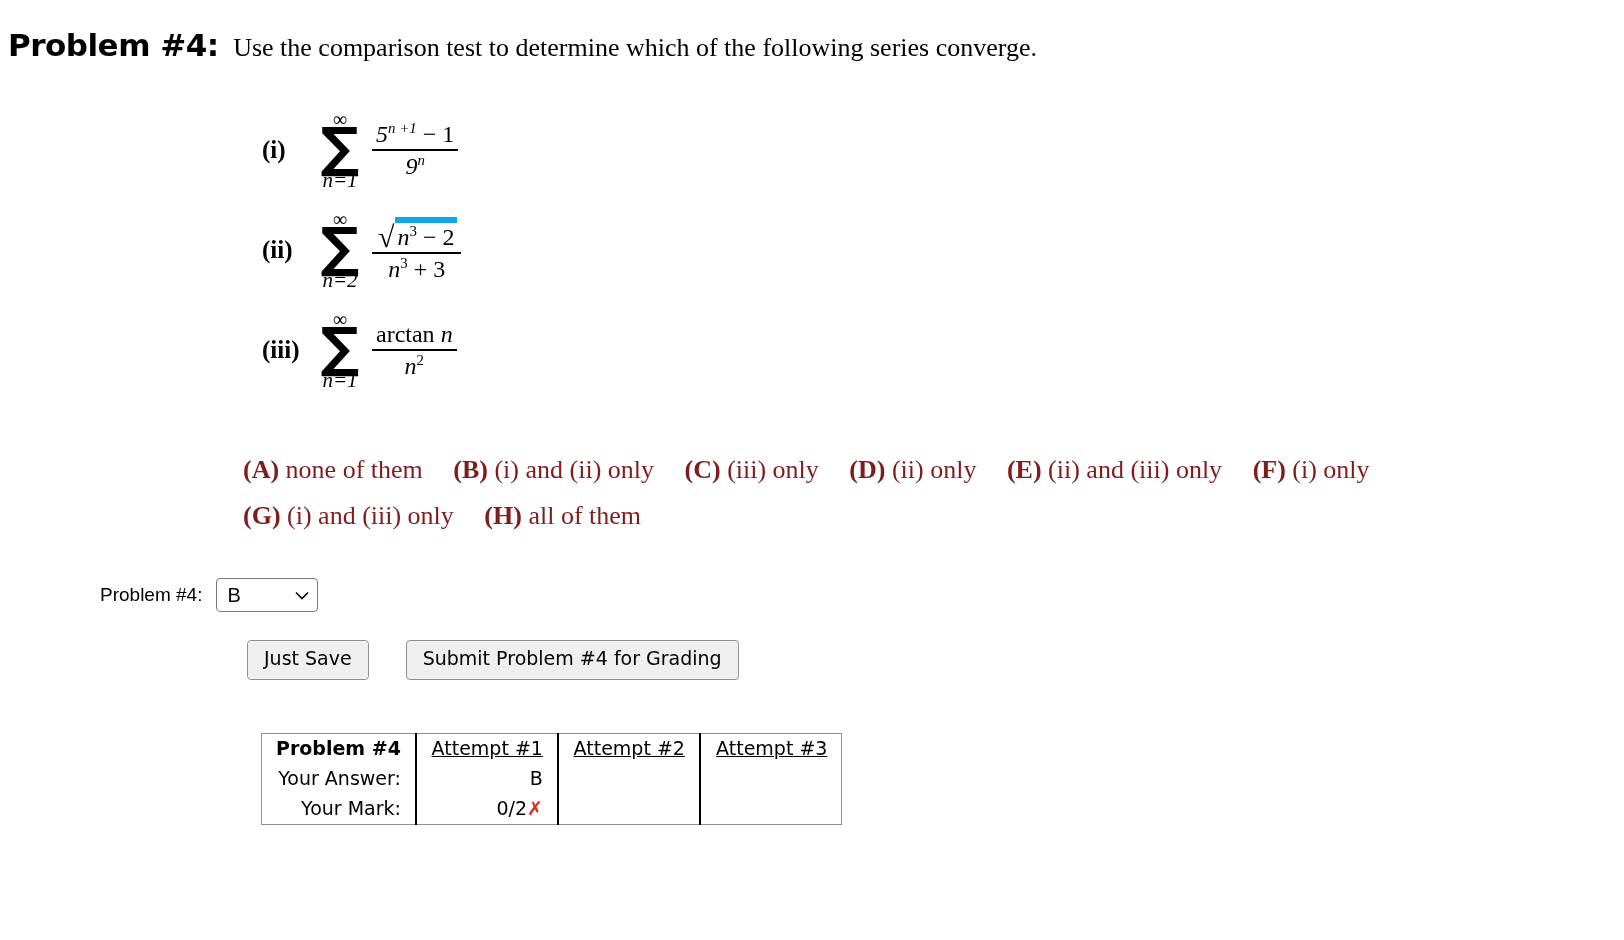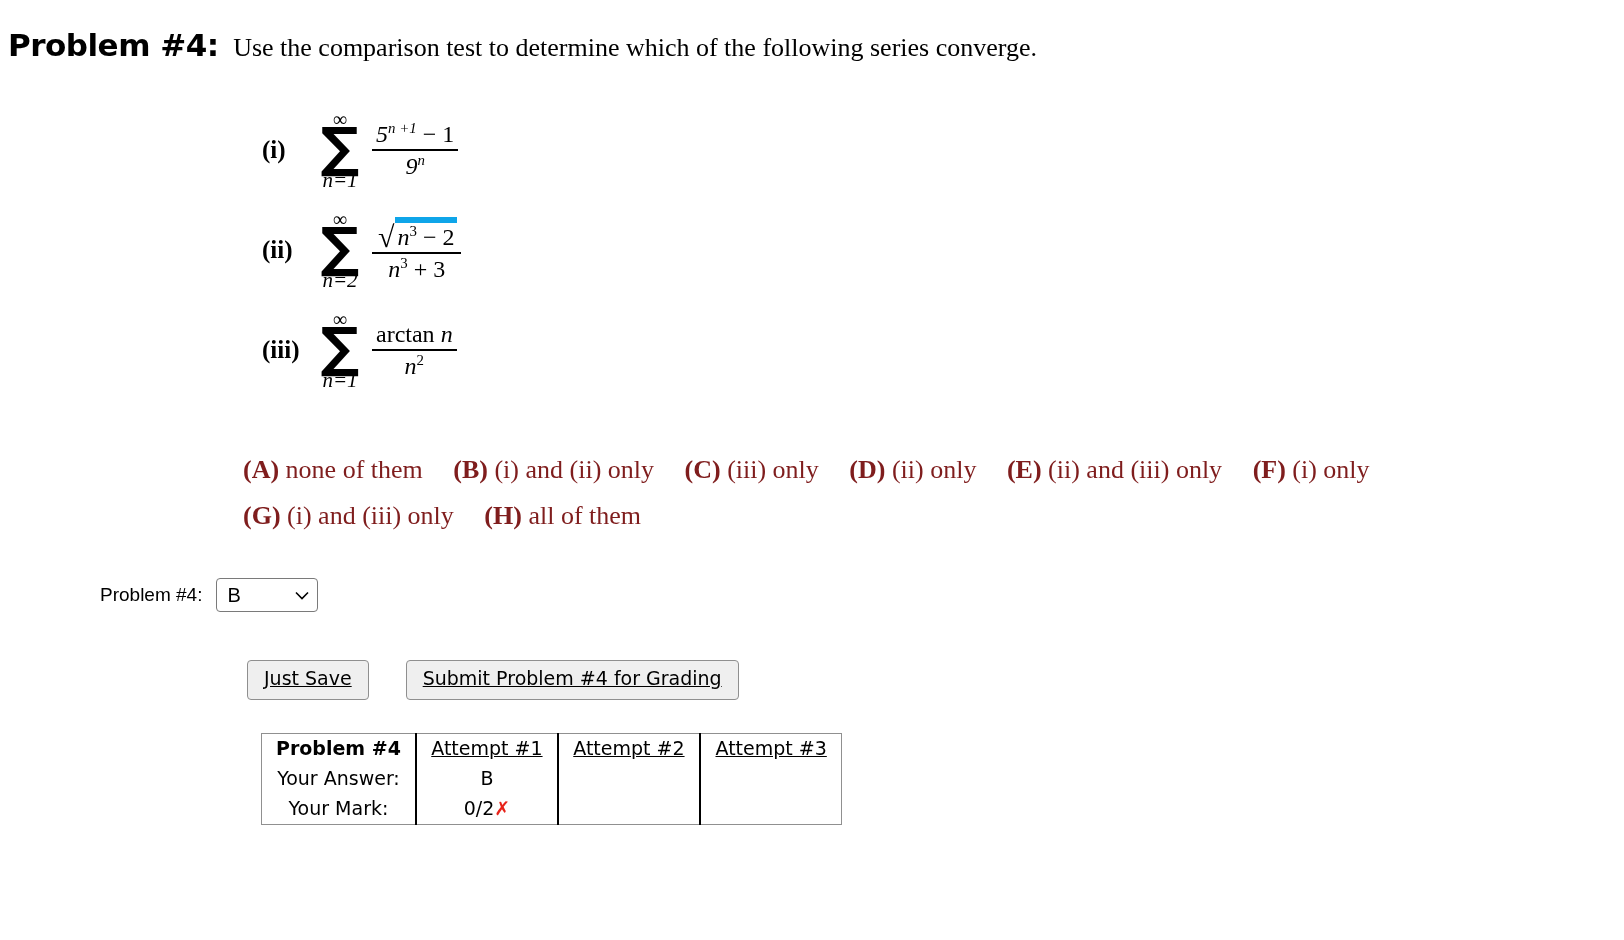--- a/index.html
+++ b/index.html
@@ -170,23 +170,22 @@
   .chev {
     width: 14px;
     height: 9px;
     display: block;
   }
 
   
   .buttons {
     position: absolute;
     left: 247px;
-    top: 660px;
+    top: 640px;
     display: flex;
-    text-decoration: underline;
   }
   .btn {
     background: #efefef;
     border: 1px solid #8f8f8f;
     border-radius: 4px;
     font-family: "DejaVu Sans", sans-serif;
     font-size: 19px;
     color: #000;
     padding: 7px 16px 9px 16px;
     cursor: pointer;
@@ -204,21 +203,21 @@
     border-collapse: collapse;
     border: 1px solid #909090;
     background: #fff;
   }
   table.results td {
     border-right: 2px solid #000;
     font-family: "DejaVu Sans", sans-serif;
     font-size: 19px;
     color: #000;
     padding: 3px 14px 5px 14px;
-    text-align: center;
+    text-align: right;
     height: 29px;
     box-sizing: border-box;
   }
   table.results td:last-child { border-right: none; }
   td.rowhead {
     text-align: right;
     white-space: nowrap;
     min-width: 140px;
   }
   td.corner {

